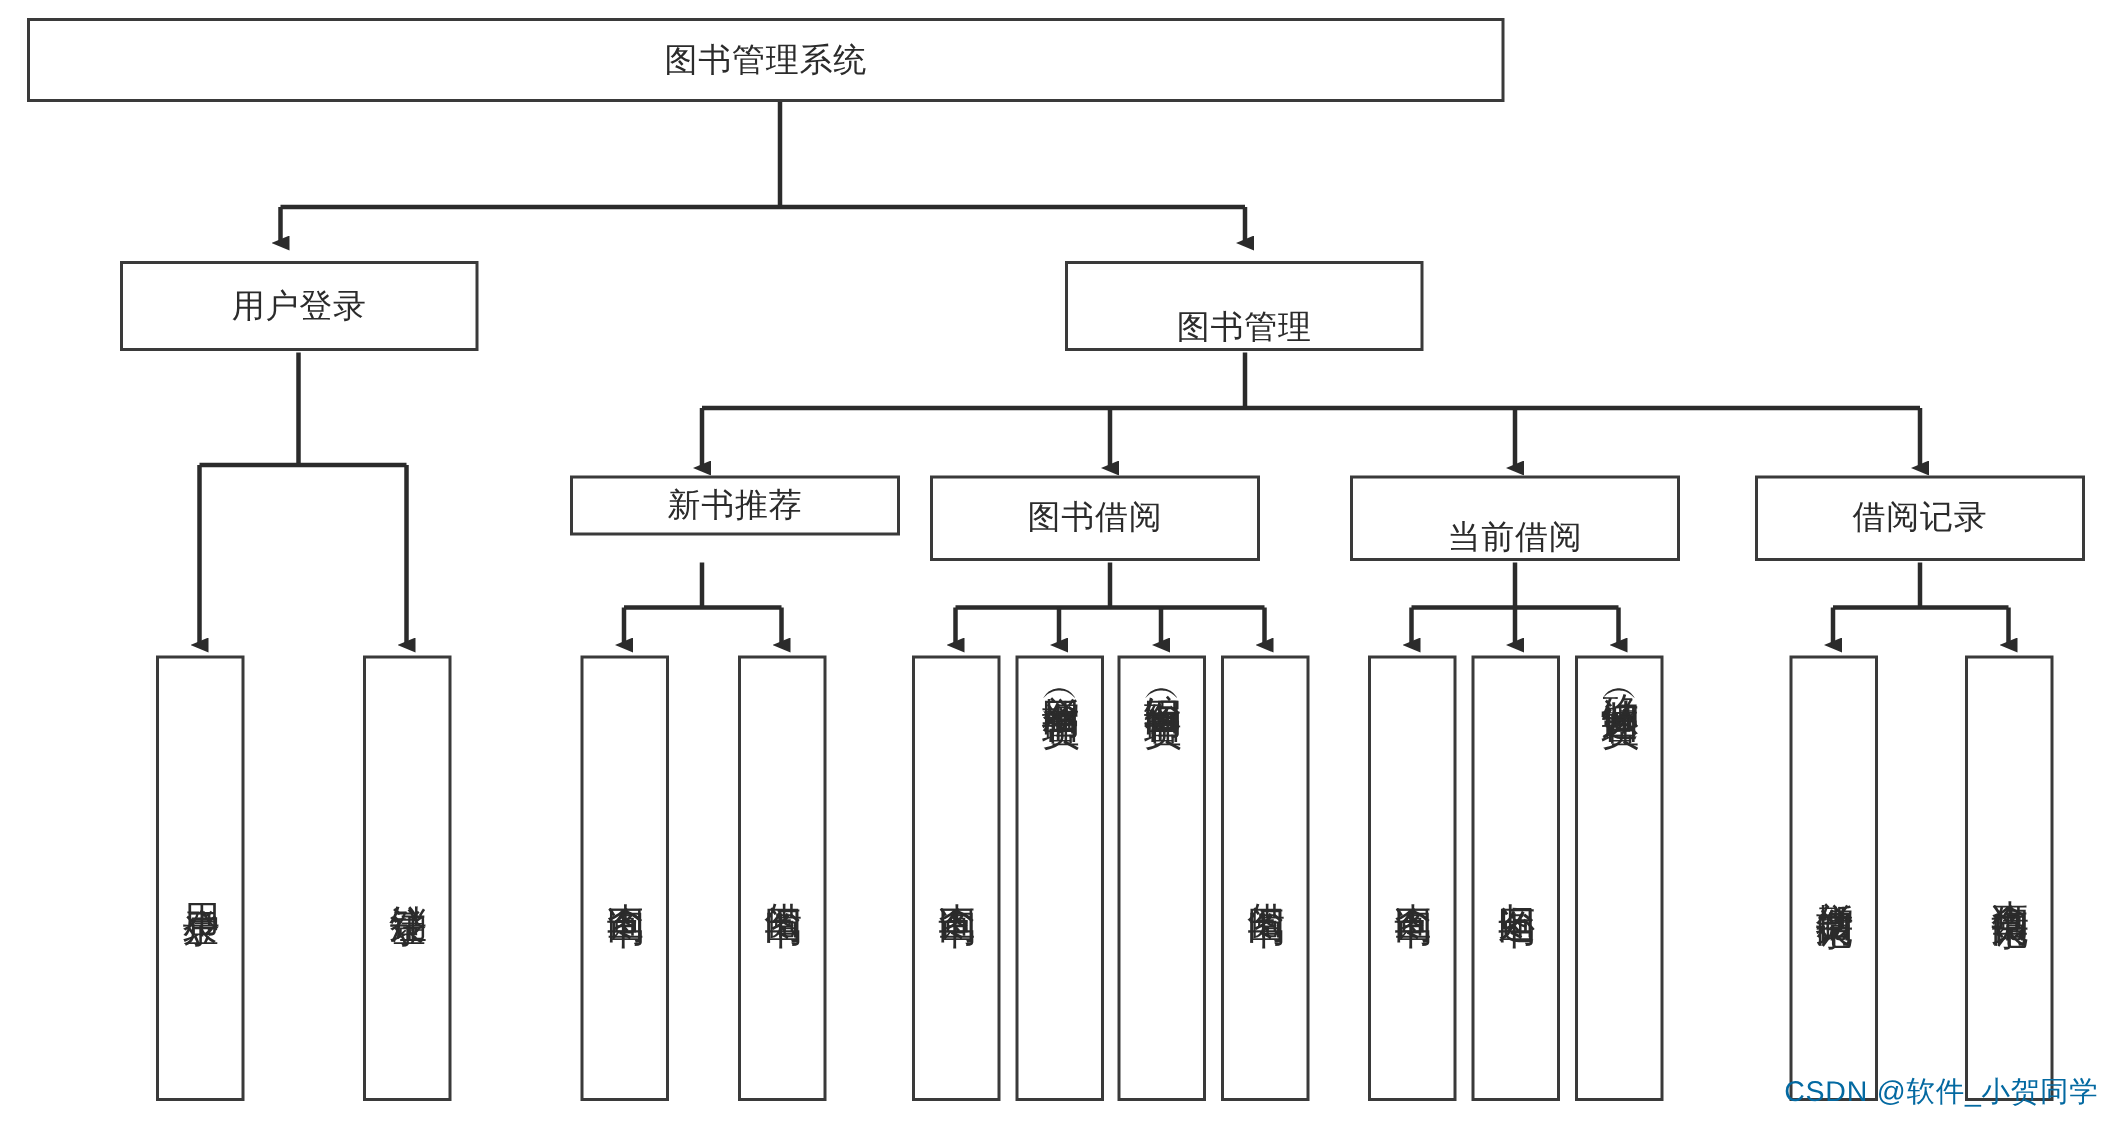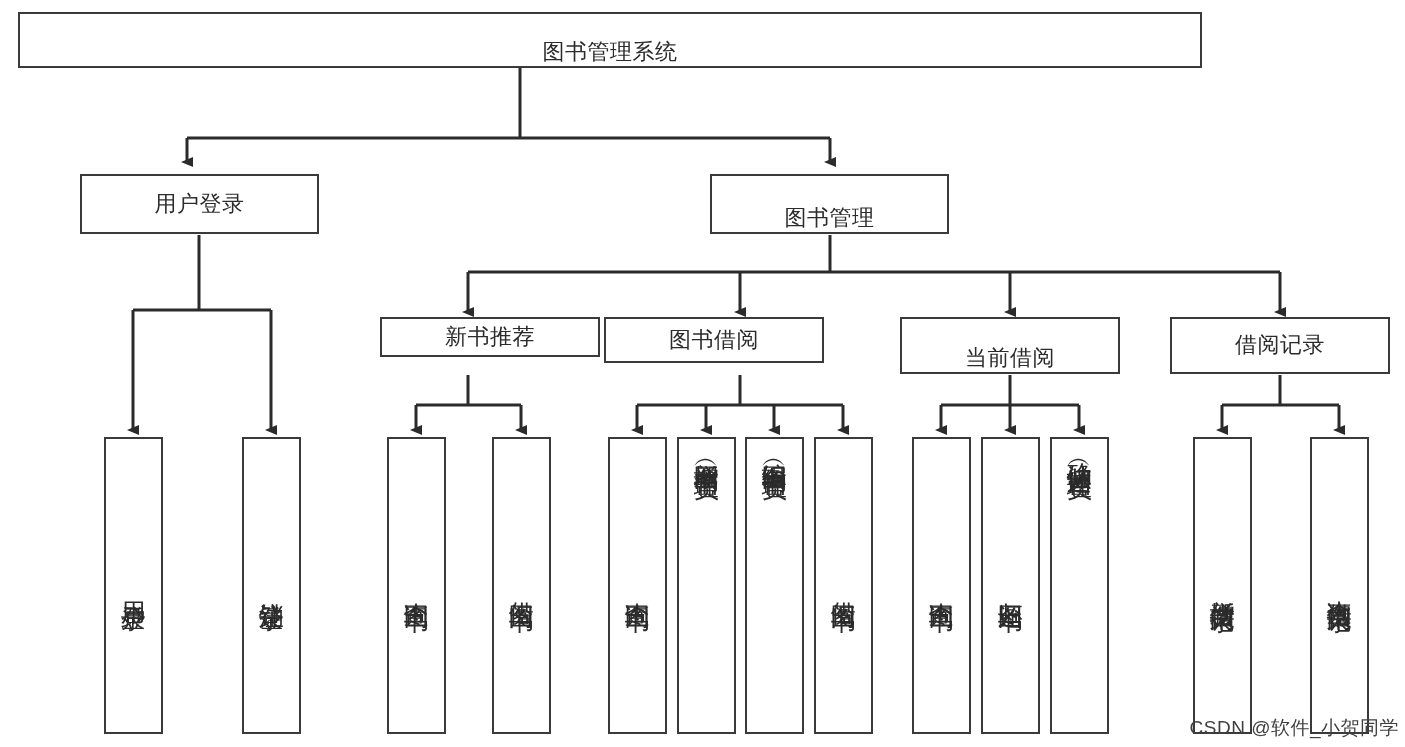--- a/index.html
+++ b/index.html
@@ -62,21 +62,21 @@
   }
   .node.vertical.centered {
     align-items: center;
     padding-top: 0;
   }
   #watermark {
     position: absolute;
     right: 6px;
     bottom: 6px;
     font-size: 19px;
-    color: #404040;
+    color: #0369a1;
     letter-spacing: 0.5px;
     user-select: none;
     white-space: nowrap;
   }
 </style>
 </head>
 <body>
 
 <div id="diagram-root">
 
@@ -125,35 +125,35 @@
       <path d="M1010,405 L1010,430" marker-end="url(#arrow)"></path>
       <path d="M1079,405 L1079,430" marker-end="url(#arrow)"></path>
 
       <path d="M1280,375 L1280,405"></path>
       <path d="M1222,405 L1339,405"></path>
       <path d="M1222,405 L1222,430" marker-end="url(#arrow)"></path>
       <path d="M1339,405 L1339,430" marker-end="url(#arrow)"></path>
     </g>
   </svg>
 
-  <div class="node horizontal" style="left:18px; top:12px; width:1184px; height:56px;align-items:flex-end;">
+  <div class="node horizontal" style="left:18px; top:12px; width:985px; height:56px;">
     <span class="label">图书管理系统</span>
   </div>
 
   <div class="node horizontal" style="left:80px; top:174px; width:239px; height:60px;">
     <span class="label">用户登录</span>
   </div>
   <div class="node horizontal" style="left:710px; top:174px; width:239px; height:60px;align-items:flex-end;">
     <span class="label">图书管理</span>
   </div>
 
   <div class="node horizontal" style="left:380px; top:317px; width:220px; height:40px;">
     <span class="label">新书推荐</span>
   </div>
-  <div class="node horizontal" style="left:604px; top:317px; width:220px; height:46px;">
+  <div class="node horizontal" style="left:620px; top:317px; width:220px; height:57px;">
     <span class="label">图书借阅</span>
   </div>
   <div class="node horizontal" style="left:900px; top:317px; width:220px; height:57px;align-items:flex-end;">
     <span class="label">当前借阅</span>
   </div>
   <div class="node horizontal" style="left:1170px; top:317px; width:220px; height:57px;">
     <span class="label">借阅记录</span>
   </div>
 
   <div class="node vertical centered" style="left:104px; top:437px; width:59px; height:297px;">

